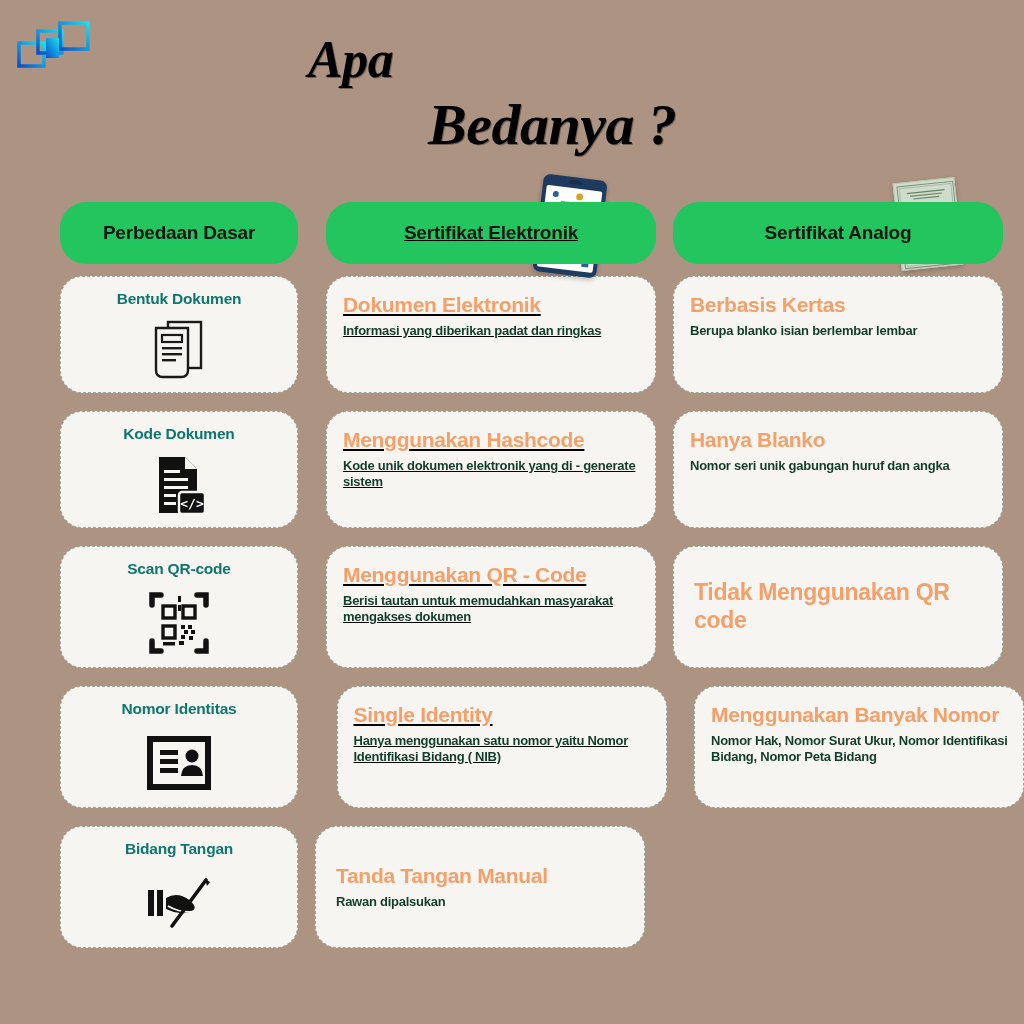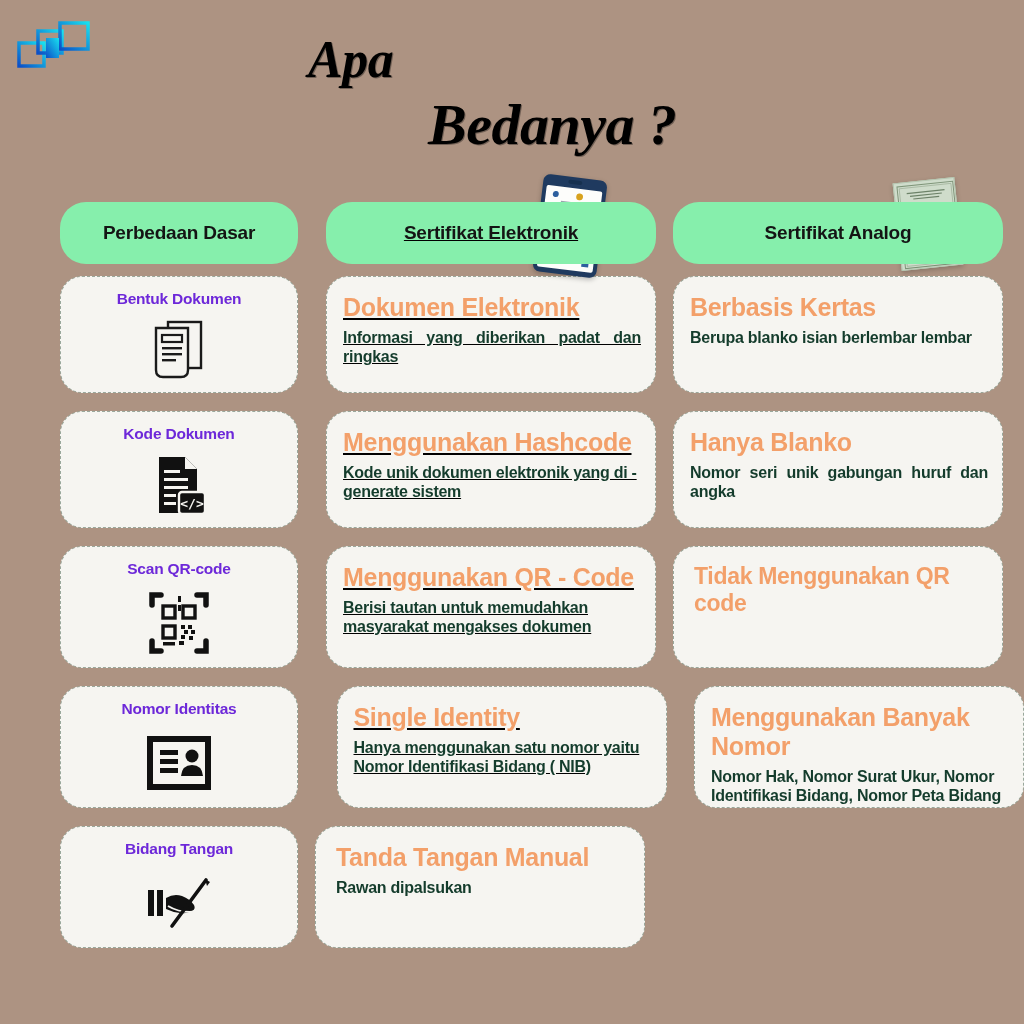--- a/index.html
+++ b/index.html
@@ -62,21 +62,21 @@
     height: 86px;
     align-items: center;
     position: relative;
   }
 
   .col-a { width: 238px; margin-left: 60px; }
   .col-b { width: 330px; margin-left: 28px; text-decoration: underline; }
   .col-c { width: 330px; margin-left: 17px; }
 
   .pill {
-    background: #86efac;
+    background: #22c55e;
     border-radius: 26px;
     height: 62px;
     display: flex;
     align-items: center;
     justify-content: center;
     color: #141414;
     font-size: 19px;
     font-weight: bold;
     letter-spacing: -0.2px;
     position: relative;
@@ -97,65 +97,65 @@
   }
 
   
   .card-label {
     display: flex;
     flex-direction: column;
     align-items: center;
     padding-top: 13px;
   }
   .card-label .lbl {
-    color: #6d28d9;
+    color: #0f766e;
     font-size: 15.5px;
     font-weight: bold;
     letter-spacing: -0.2px;
     text-align: center;
   }
   .icon-wrap {
     flex: 1;
     display: flex;
     align-items: center;
     justify-content: center;
     width: 100%;
   }
 
   
   .card-content {
     padding: 16px 14px 12px 16px;
   }
   .c-title {
     color: #f3a06a;
-    font-size: 25px;
+    font-size: 21px;
     font-weight: bold;
     letter-spacing: -0.3px;
     line-height: 1.15;
     margin-bottom: 1px;
   }
   .c-body {
     color: #143c2c;
-    font-size: 16px;
+    font-size: 13px;
     font-weight: bold;
     line-height: 1.22;
     letter-spacing: -0.25px;
     margin-top: 6px;
   }
   .c-body.justify { text-align: justify; }
 
   .c-title.big {
     font-size: 23px;
     line-height: 1.18;
   }
 
   
   .center-only {
     display: flex;
-    align-items: flex-start;
+    align-items: center;
     padding: 16px 20px;
   }
 
   
   .cert-e {
     position: absolute;
     width: 64px;
     height: 98px;
     left: 538px;
     top: -13px;

